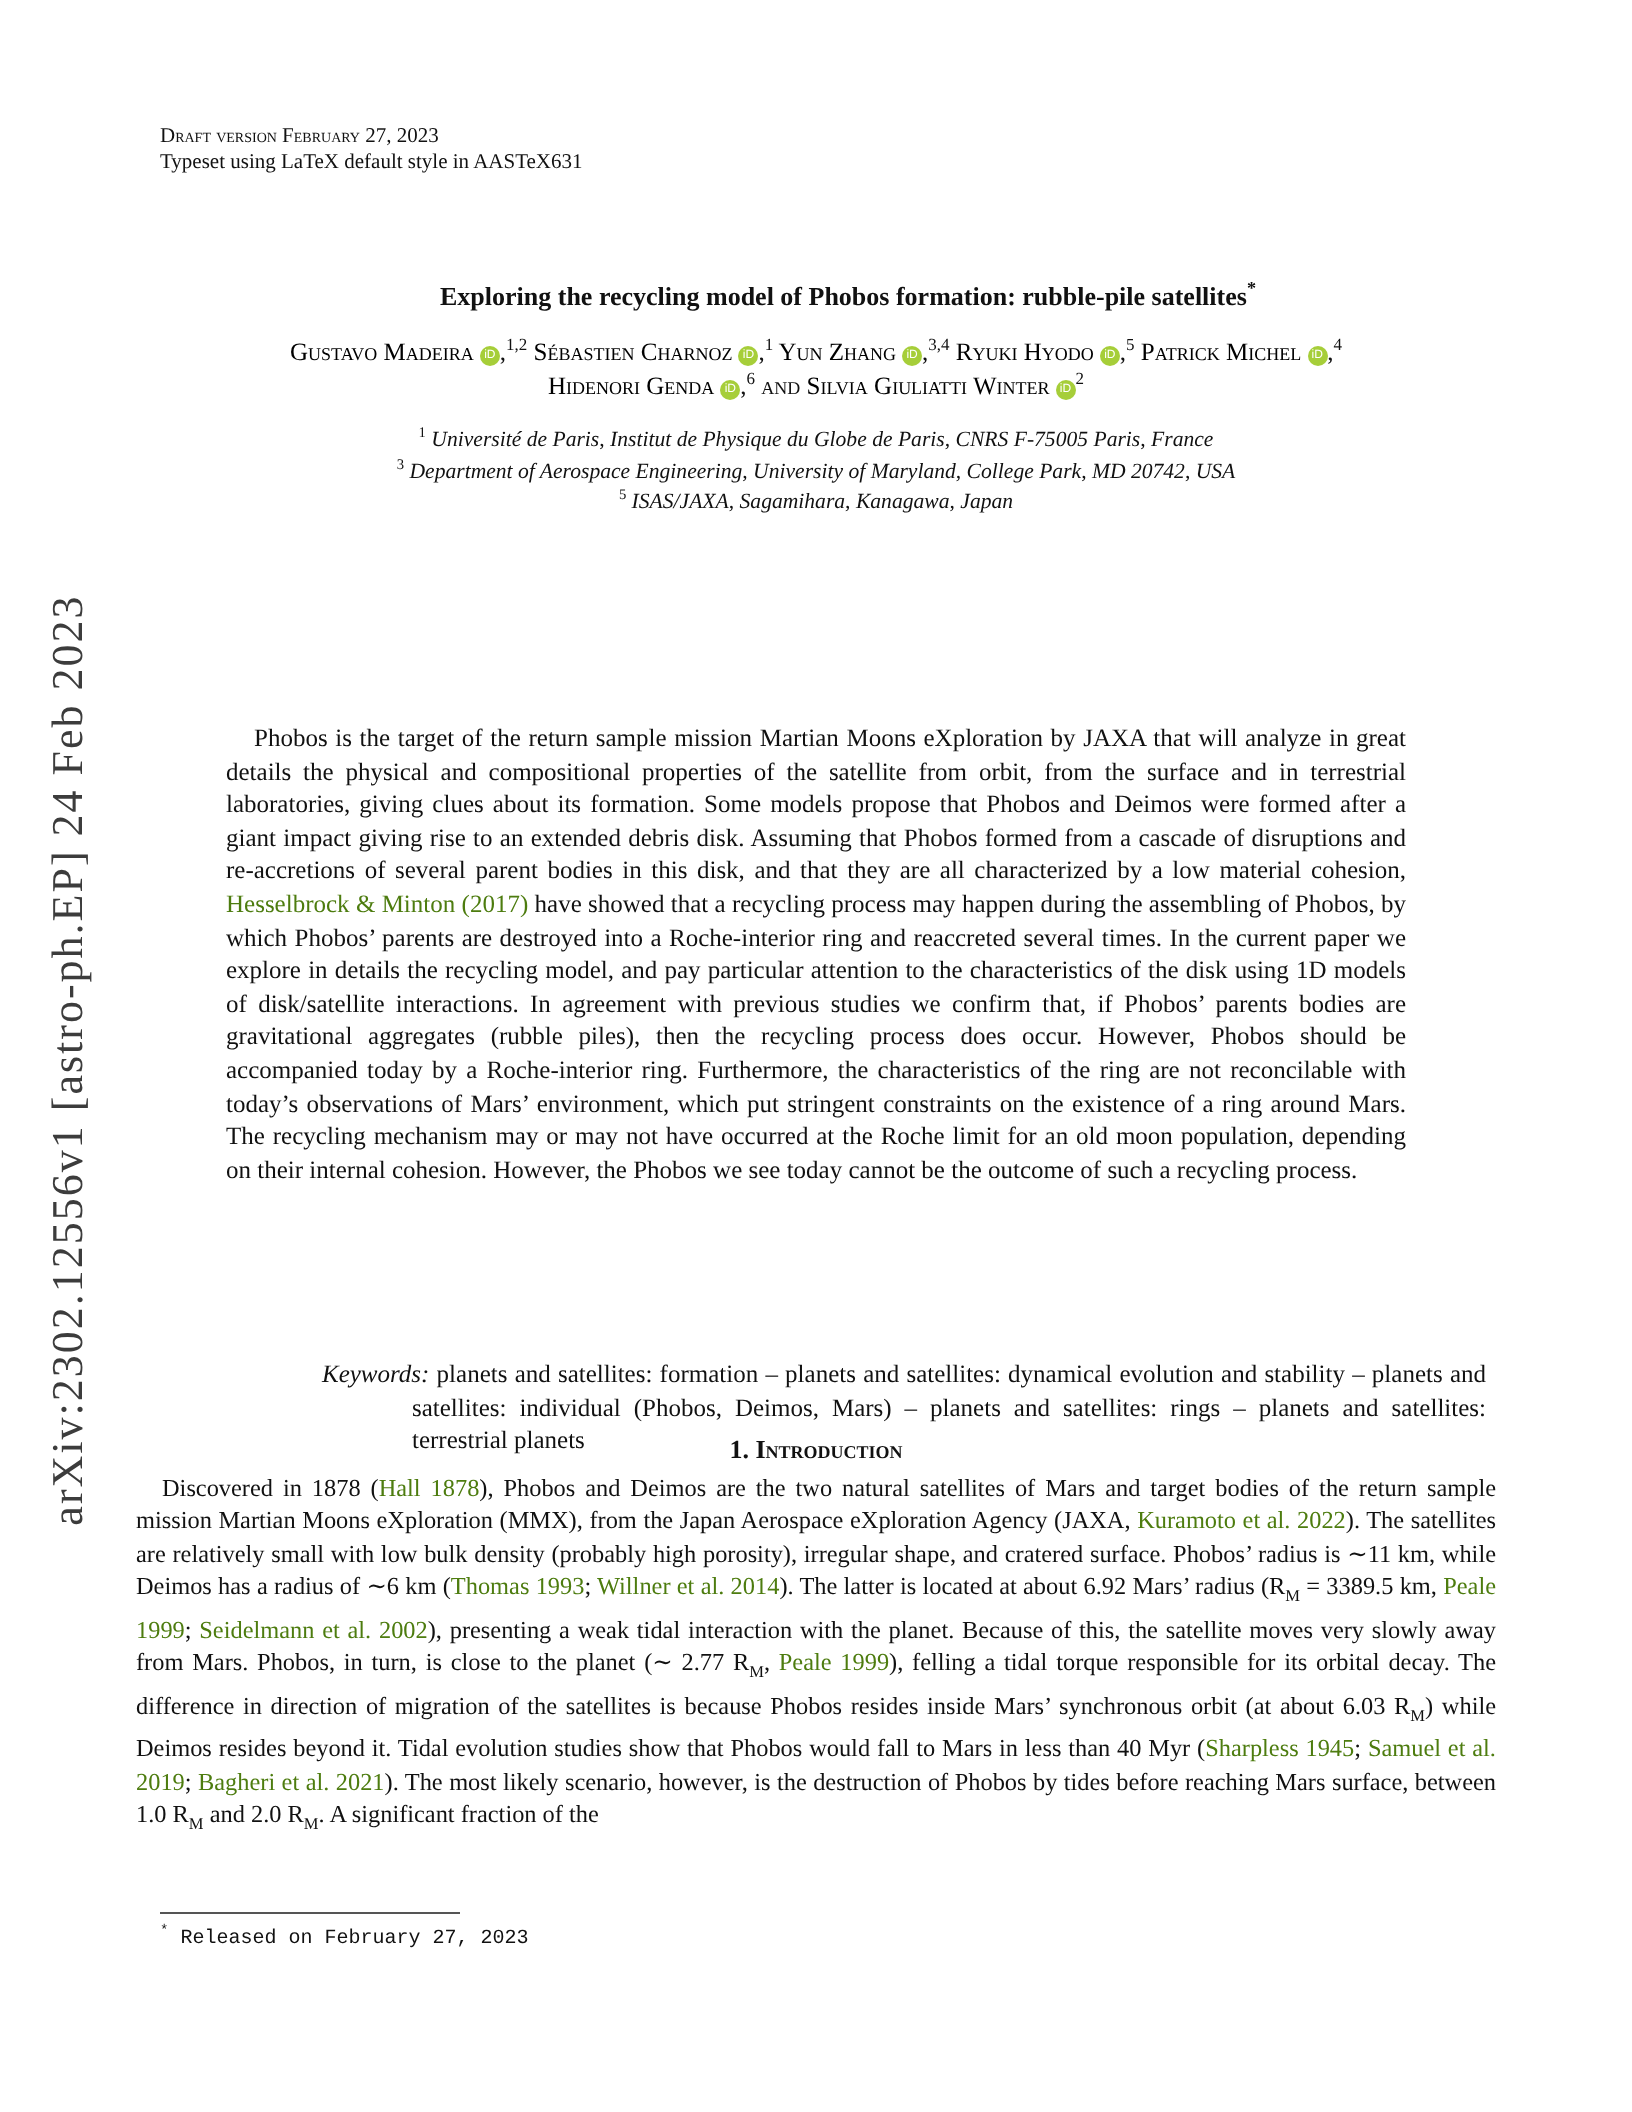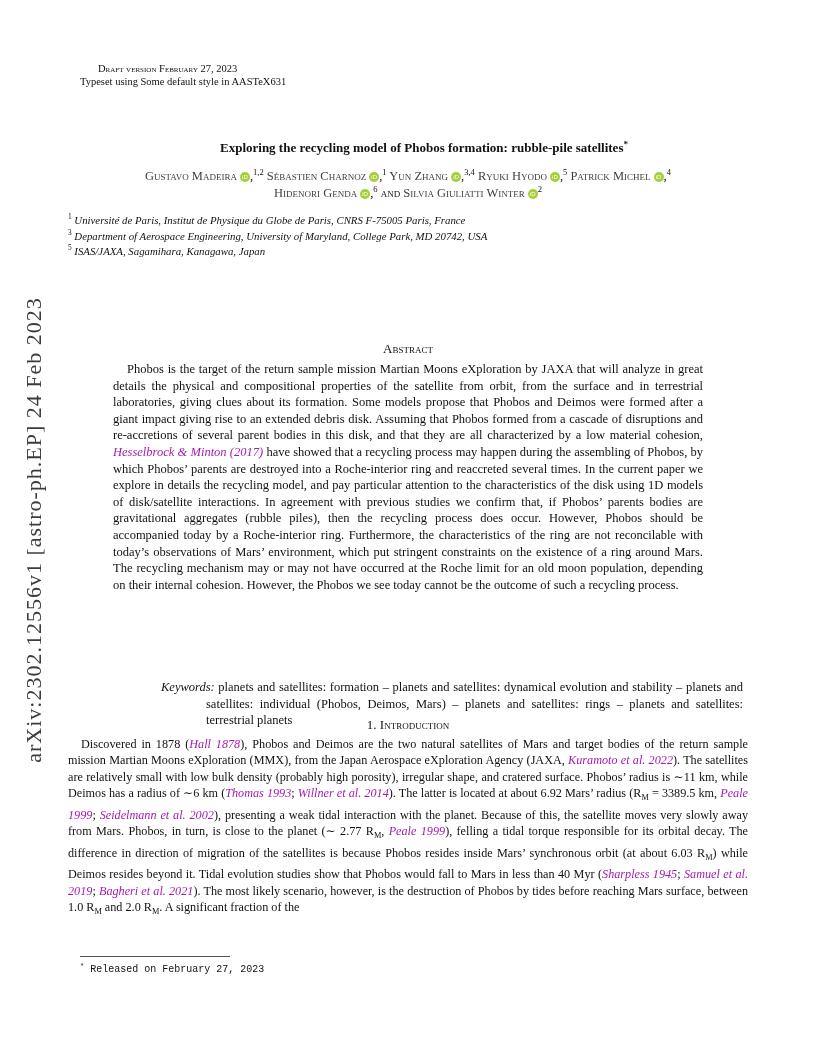--- a/index.html
+++ b/index.html
@@ -5,80 +5,79 @@
   html,body{margin:0;padding:0;background:#e8e8e8;}
   .page{
     position:relative;width:816px;height:1056px;margin:0 auto;background:#ffffff;
     font-family:"Liberation Serif","DejaVu Serif",serif;color:#111;overflow:hidden;
   }
   .arxiv-stamp{
     position:absolute;top:530px;left:34px;transform:translate(-50%,-50%) rotate(-90deg);
     white-space:nowrap;font-size:22px;letter-spacing:1px;color:#3c3c3c;
   }
   .doc-header{position:absolute;left:80px;top:62px;font-size:10.5px;line-height:13px;}
-  .doc-header .sc{font-variant:small-caps;margin-left:18px;}
+  .doc-header .sc{font-variant:small-caps;}
   .title{position:absolute;top:139px;left:16px;width:100%;text-align:center;font-weight:bold;font-size:13px;}
   .authors{position:absolute;top:168px;left:0;width:100%;text-align:center;
     font-variant:small-caps;font-size:12.5px;line-height:16.5px;}
-  .author-name{color:#404040;}
+  .author-name{color:#000000;}
   .orcid{
     display:inline-block;width:10px;height:10px;border-radius:50%;background:#a6ce39;color:#fff;
     font-size:6px;line-height:10px;text-align:center;font-family:"Liberation Sans",sans-serif;
     font-variant:normal;margin-left:3px;vertical-align:1px;
   }
   .affil-sup{font-size:68%;font-style:normal;vertical-align:super;line-height:0;}
-  .affils{position:absolute;top:213px;left:68px;width:680px;text-align:left;font-size:10.8px;line-height:15.5px;}
+  .affils{position:absolute;top:213px;left:68px;width:680px;text-align:center;font-size:10.8px;line-height:15.5px;}
   .affil{font-style:italic;}
   .abstract-heading{position:absolute;top:341px;left:0;width:100%;text-align:center;font-variant:small-caps;font-size:13px;}
   .abstract-body{
     position:absolute;top:361px;left:113px;width:590px;font-size:12.5px;line-height:16.6px;
     text-align:justify;text-indent:14px;
   }
   .keywords{
     position:absolute;top:679px;left:121px;width:537px;padding-left:45px;text-indent:-45px;
     font-size:12.5px;line-height:16.6px;text-align:justify;margin-left:40px;
   }
   .keywords-label{font-style:italic;}
-  .section-heading{position:absolute;top:717px;left:0;width:100%;text-align:center;font-variant:small-caps;font-size:13px;}
+  .section-heading{position:absolute;top:717px;left:0;width:100%;text-align:center;font-variant:small-caps;font-size:13px;font-weight:bold;}
   .intro{
     position:absolute;top:736px;left:68px;width:680px;font-size:12.2px;line-height:16.3px;
     text-align:justify;text-indent:13px;
   }
-  .cite{color:#a21caf;font-style:italic;}
+  .cite{color:#4d7c0f;}
   sub{font-size:68%;}
   sup{font-size:70%;}
   .footnote{position:absolute;top:956px;left:80px;font-size:10px;font-family:Liberation Mono, monospace;}
   .footnote-rule{width:150px;border-top:1px solid #555;margin-bottom:5px;}
 </style>
 </head>
 <body>
 
 <div class="page">
 
   <div class="arxiv-stamp">arXiv:2302.12556v1  [astro-ph.EP]  24 Feb 2023</div>
 
   <div class="doc-header">
     <div class="sc">Draft version February 27, 2023</div>
-    <div>Typeset using Some default style in AASTeX631</div>
+    <div>Typeset using LaTeX default style in AASTeX631</div>
   </div>
 
   <div class="title"><span>Exploring the recycling model of Phobos formation: rubble-pile satellites</span><sup>*</sup></div>
 
   <div class="authors">
     <div><span class="author-name">Gustavo Madeira</span><span class="orcid">iD</span><span>,</span><sup class="affil-sup">1,2</sup> <span class="author-name">Sébastien Charnoz</span><span class="orcid">iD</span><span>,</span><sup class="affil-sup">1</sup> <span class="author-name">Yun Zhang</span><span class="orcid">iD</span><span>,</span><sup class="affil-sup">3,4</sup> <span class="author-name">Ryuki Hyodo</span><span class="orcid">iD</span><span>,</span><sup class="affil-sup">5</sup> <span class="author-name">Patrick Michel</span><span class="orcid">iD</span><span>,</span><sup class="affil-sup">4</sup> </div>
     <div><span class="author-name">Hidenori Genda</span><span class="orcid">iD</span><span>,</span><sup class="affil-sup">6</sup> <span>and </span><span class="author-name">Silvia Giuliatti Winter</span><span class="orcid">iD</span><sup class="affil-sup">2</sup> </div>
   </div>
 
   <div class="affils">
       <div class="affil"><sup class="affil-sup">1</sup> Université de Paris, Institut de Physique du Globe de Paris, CNRS F-75005 Paris, France</div>
       <div class="affil"><sup class="affil-sup">3</sup> Department of Aerospace Engineering, University of Maryland, College Park, MD 20742, USA</div>
       <div class="affil"><sup class="affil-sup">5</sup> ISAS/JAXA, Sagamihara, Kanagawa, Japan</div>
     </div>
 
-  <div class="abstract-heading">Abstract</div>
 
   <div class="abstract-body"><span>Phobos is the target of the return sample mission Martian Moons eXploration by JAXA that will analyze in great details the physical and compositional properties of the satellite from orbit, from the surface and in terrestrial laboratories, giving clues about its formation. Some models propose that Phobos and Deimos were formed after a giant impact giving rise to an extended debris disk. Assuming that Phobos formed from a cascade of disruptions and re-accretions of several parent bodies in this disk, and that they are all characterized by a low material cohesion, </span><span class="cite">Hesselbrock &amp; Minton (2017)</span><span> have showed that a recycling process may happen during the assembling of Phobos, by which Phobos’ parents are destroyed into a Roche-interior ring and reaccreted several times. In the current paper we explore in details the recycling model, and pay particular attention to the characteristics of the disk using 1D models of disk/satellite interactions. In agreement with previous studies we confirm that, if Phobos’ parents bodies are gravitational aggregates (rubble piles), then the recycling process does occur. However, Phobos should be accompanied today by a Roche-interior ring. Furthermore, the characteristics of the ring are not reconcilable with today’s observations of Mars’ environment, which put stringent constraints on the existence of a ring around Mars. The recycling mechanism may or may not have occurred at the Roche limit for an old moon population, depending on their internal cohesion. However, the Phobos we see today cannot be the outcome of such a recycling process.</span></div>
 
   <div class="keywords"><span class="keywords-label">Keywords:</span><span> planets and satellites: formation – planets and satellites: dynamical evolution and stability – planets and satellites: individual (Phobos, Deimos, Mars) – planets and satellites: rings – planets and satellites: terrestrial planets</span></div>
 
   <div class="section-heading">1. Introduction</div>
 
   <div class="intro"><span>Discovered in 1878 (</span><span class="cite">Hall 1878</span><span>), Phobos and Deimos are the two natural satellites of Mars and target bodies of the return sample mission Martian Moons eXploration (MMX), from the Japan Aerospace eXploration Agency (JAXA, </span><span class="cite">Kuramoto et al. 2022</span><span>). The satellites are relatively small with low bulk density (probably high porosity), irregular shape, and cratered surface. Phobos’ radius is ∼11 km, while Deimos has a radius of ∼6 km (</span><span class="cite">Thomas 1993</span><span>; </span><span class="cite">Willner et al. 2014</span><span>). The latter is located at about 6.92 Mars’ radius (R</span><sub>M</sub><span> = 3389.5 km, </span><span class="cite">Peale 1999</span><span>; </span><span class="cite">Seidelmann et al. 2002</span><span>), presenting a weak tidal interaction with the planet. Because of this, the satellite moves very slowly away from Mars. Phobos, in turn, is close to the planet (∼ 2.77 R</span><sub>M</sub><span>, </span><span class="cite">Peale 1999</span><span>), felling a tidal torque responsible for its orbital decay. The difference in direction of migration of the satellites is because Phobos resides inside Mars’ synchronous orbit (at about 6.03 R</span><sub>M</sub><span>) while Deimos resides beyond it. Tidal evolution studies show that Phobos would fall to Mars in less than 40 Myr (</span><span class="cite">Sharpless 1945</span><span>; </span><span class="cite">Samuel et al. 2019</span><span>; </span><span class="cite">Bagheri et al. 2021</span><span>). The most likely scenario, however, is the destruction of Phobos by tides before reaching Mars surface, between 1.0 R</span><sub>M</sub><span> and 2.0 R</span><sub>M</sub><span>. A significant fraction of the</span></div>
 
   <div class="footnote">

